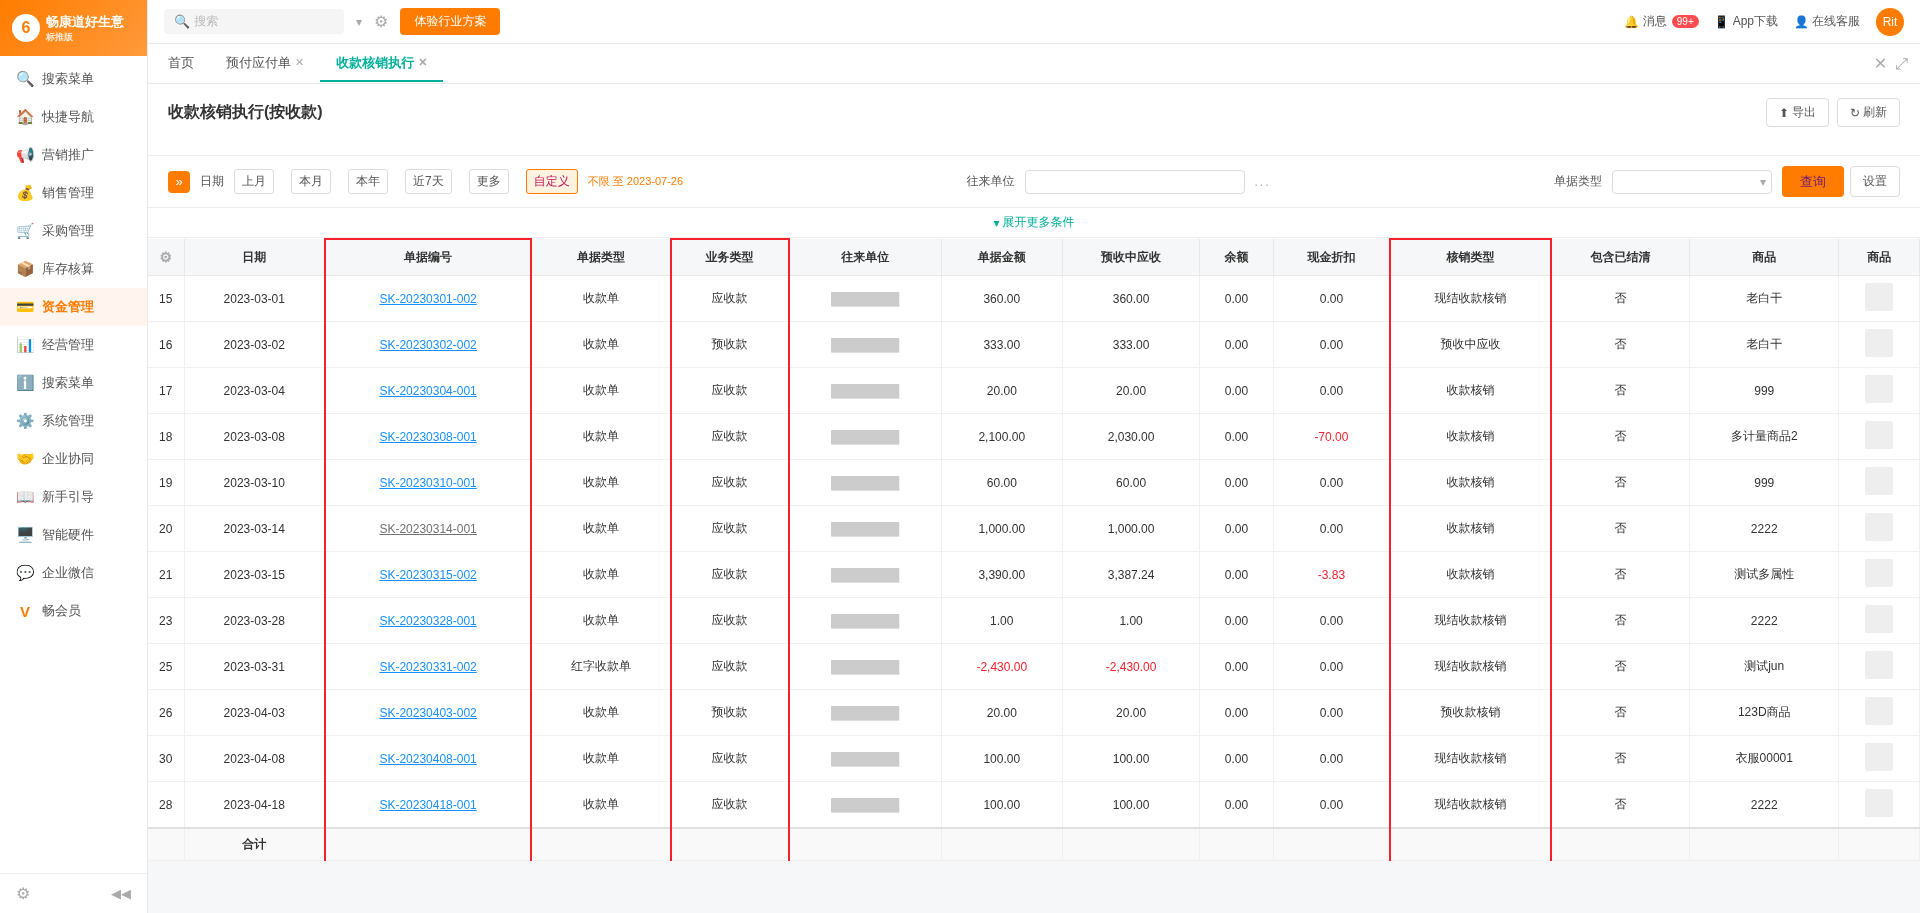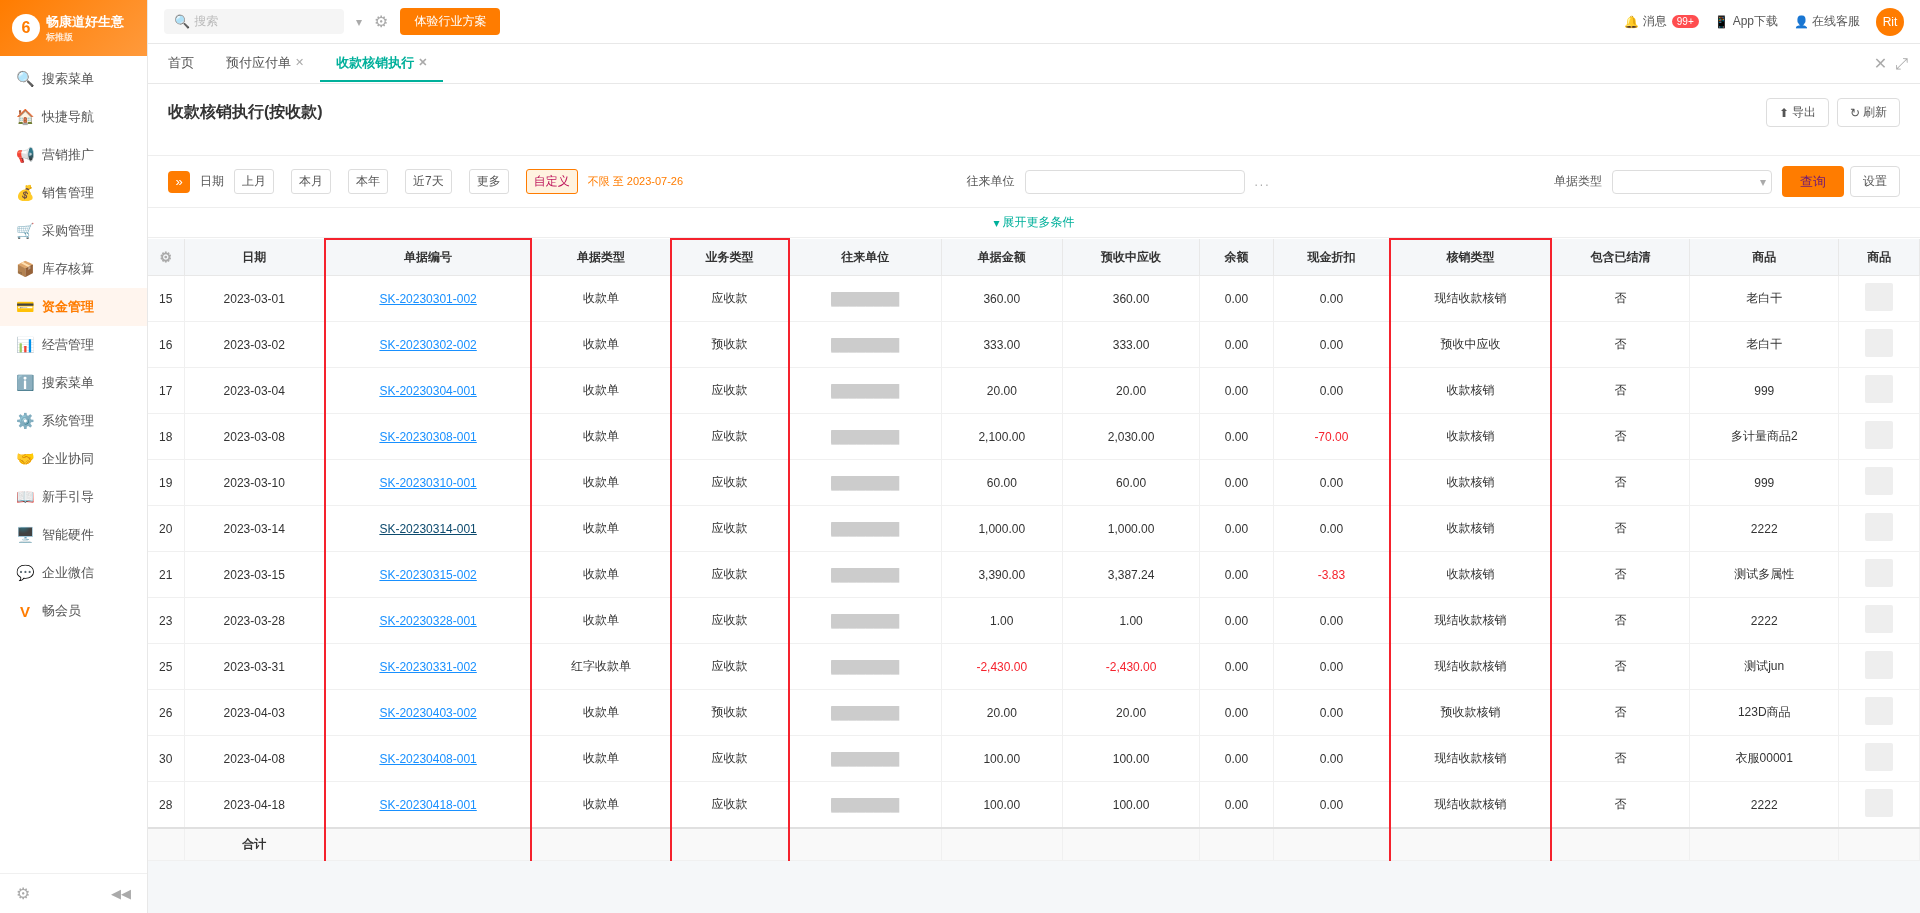--- a/index.html
+++ b/index.html
@@ -587,21 +587,21 @@
               <td>0.00</td>
               <td>0.00</td>
               <td style="border-left: 2px solid rgb(245, 34, 45); border-right: 2px solid rgb(245, 34, 45);">收款核销</td>
               <td>否</td>
               <td>999</td>
               <td><span style="display:inline-block;width:28px;height:28px;background:#eee;border-radius:2px;"></span></td>
             </tr>
             <tr>
               <td>20</td>
               <td>2023-03-14</td>
-              <td style="border-left: 2px solid rgb(245, 34, 45); border-right: 2px solid rgb(245, 34, 45);"><a href="#" style="color: #0c4a6e;">SK-20230314-001</a></td>
+              <td style="border-left: 2px solid rgb(245, 34, 45); border-right: 2px solid rgb(245, 34, 45);"><a href="#" style="color: #737373;">SK-20230314-001</a></td>
               <td>收款单</td>
               <td style="border-left: 2px solid rgb(245, 34, 45); border-right: 2px solid rgb(245, 34, 45);">应收款</td>
               <td><span style="color:#ccc;background:#ccc;border-radius:2px;">████████</span></td>
               <td>1,000.00</td>
               <td>1,000.00</td>
               <td>0.00</td>
               <td>0.00</td>
               <td style="border-left: 2px solid rgb(245, 34, 45); border-right: 2px solid rgb(245, 34, 45);">收款核销</td>
               <td>否</td>
               <td>2222</td>

